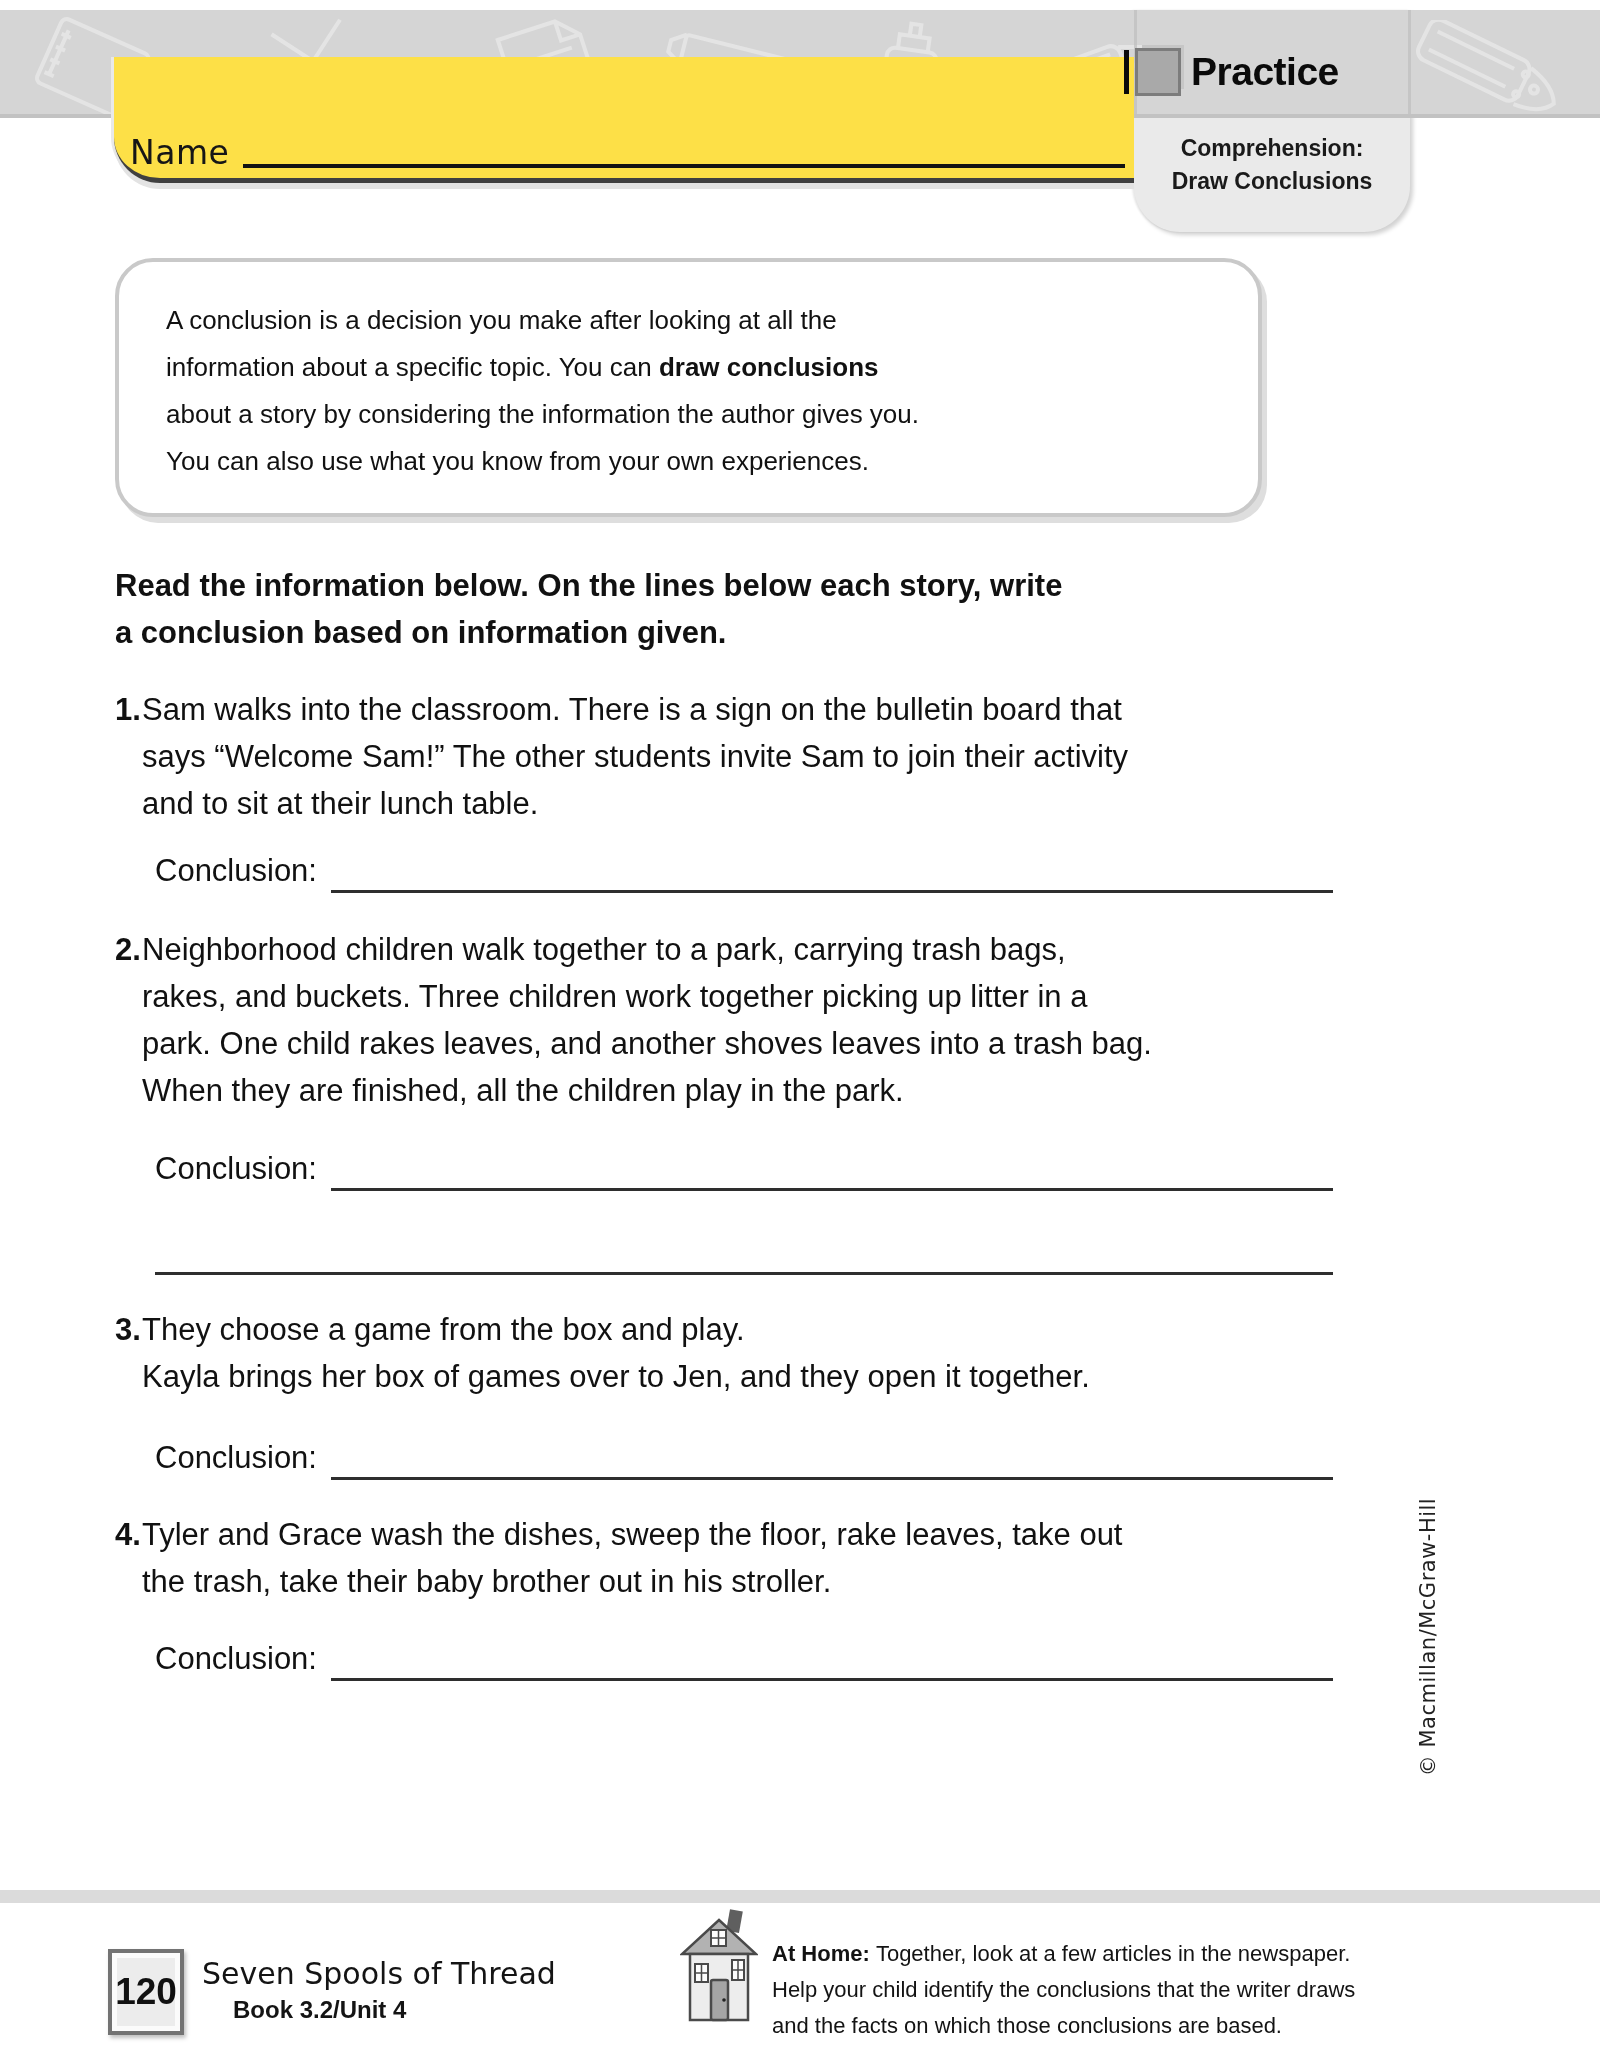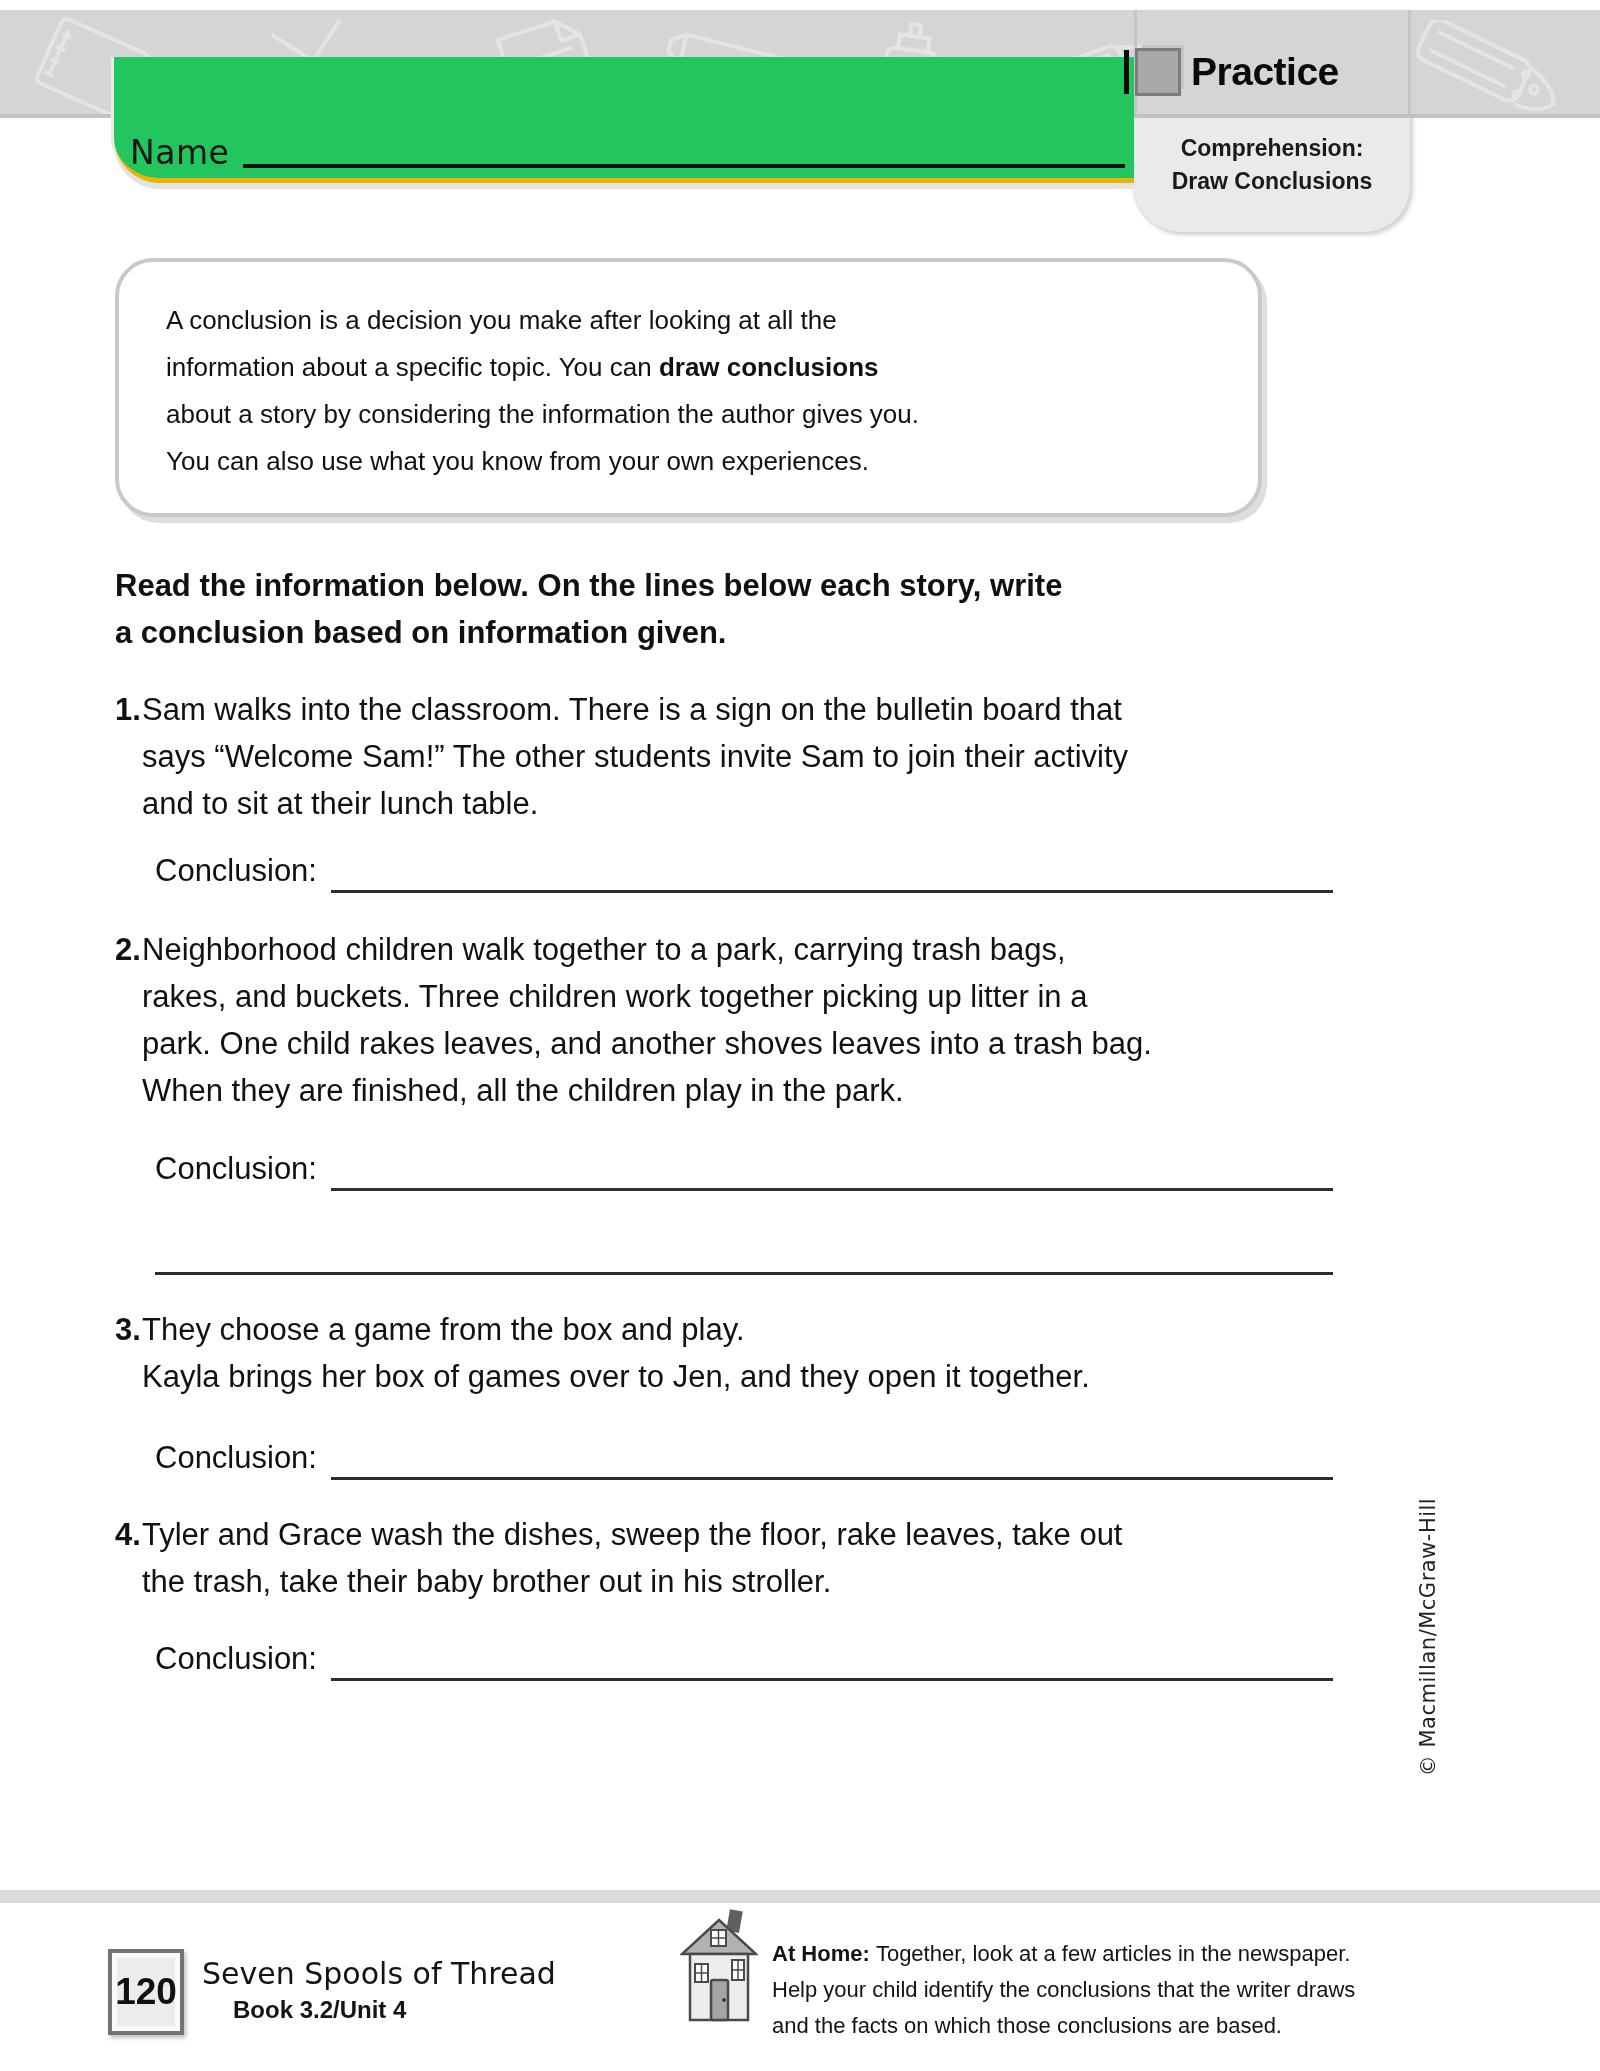--- a/index.html
+++ b/index.html
@@ -14,21 +14,21 @@
   }
   .band svg{position:absolute; opacity:.6;}
   .tab{
     position:absolute; left:1134px; top:10px; width:276px; height:222px;
     background:#eaeaea; border-radius:0 0 46px 46px; z-index:1;
     box-shadow:3px 3px 4px rgba(0,0,0,.18), -2px 0 2px rgba(0,0,0,.08);
   }
   .tab-edge{position:absolute; top:10px; width:3px; height:104px; background:#bdbdbd; z-index:3; opacity:.7;}
   .name-card{
     position:absolute; left:114px; top:57px; width:1020px; height:121px;
-    background:#22c55e; border-bottom:5px solid #eab308;
+    background:#fde047; border-bottom:5px solid #404040;
     border-bottom-left-radius:46px; z-index:3;
     box-shadow:0 6px 0 #e3e3e3, -3px 0 0 #e9e9e9;
   }
   .name-row{position:absolute; left:16px; bottom:6px; display:flex; align-items:flex-end; width:995px;}
   .name-label{font-family:"DejaVu Sans", sans-serif; font-size:33px; color:#161616; letter-spacing:.5px;}
   .name-line{flex:1; margin-left:14px; margin-bottom:4px; border-bottom:4px solid #121212; height:30px;}
   .practice-group{position:absolute; left:1124px; top:48px; z-index:4; display:flex; align-items:center;}
   .practice-bar{width:5px; height:44px; background:#0a0a0a; margin-right:6px;}
   .practice-square{
     width:40px; height:42px; background:#a9a9a9; border:3px solid #7c7c7c;

